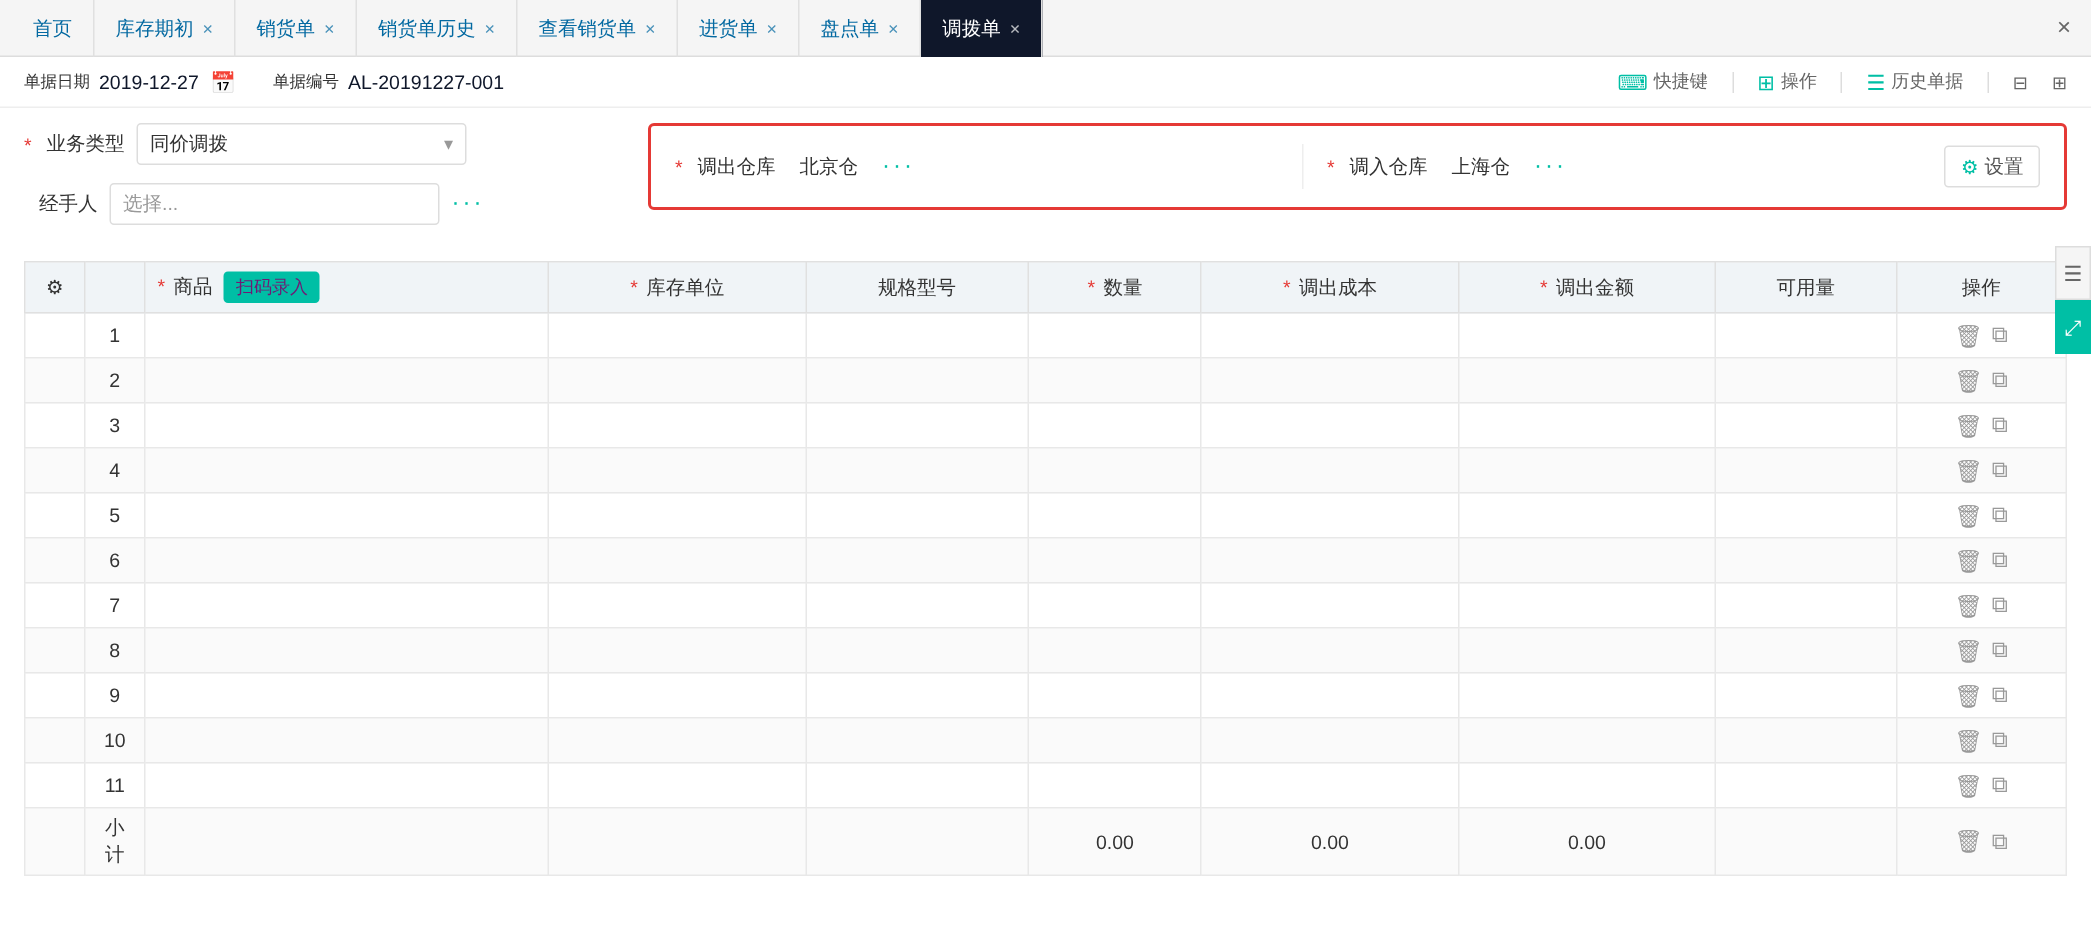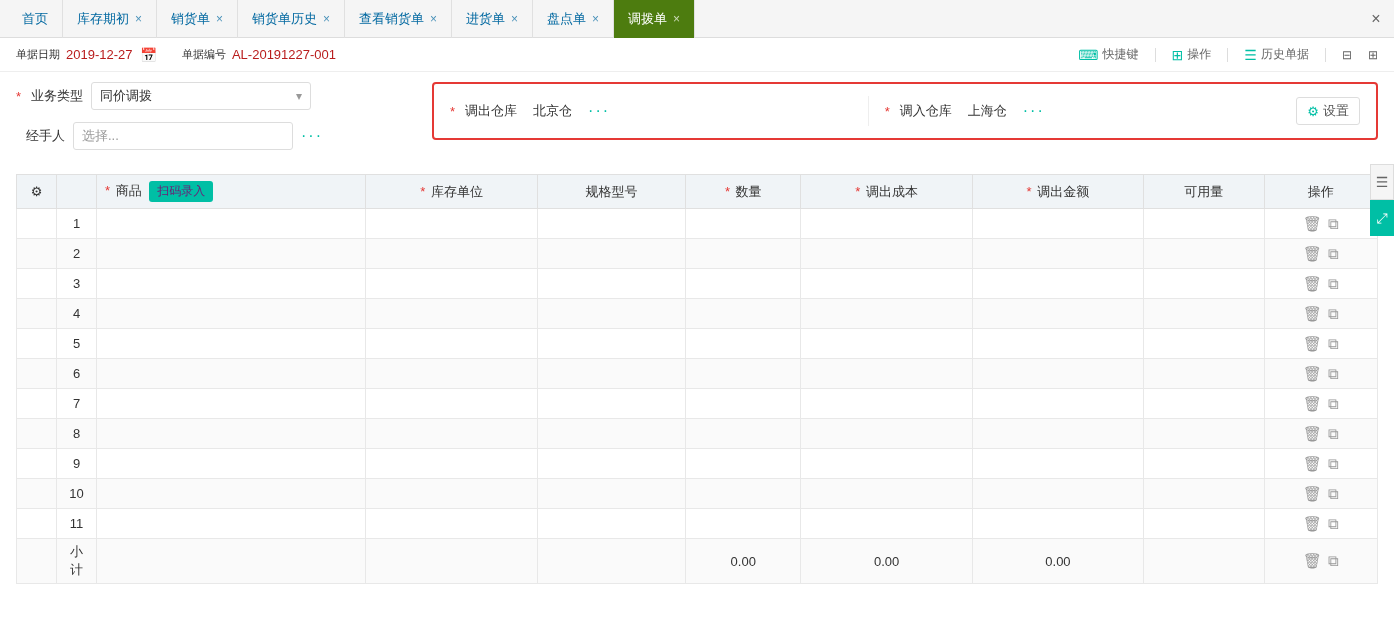--- a/index.html
+++ b/index.html
@@ -9,36 +9,36 @@
     .tab-bar {
       display: flex; align-items: center; background: #f5f5f5; border-bottom: 1px solid #ddd;
       height: 38px; padding: 0 8px; position: relative;
     }
     .tab-item {
       display: flex; align-items: center; padding: 0 14px; height: 38px; cursor: pointer;
       font-size: 13px; color: #0369a1; border-right: 1px solid #e0e0e0; white-space: nowrap;
       position: relative;
     }
     .tab-item.active {
-      background: #4d7c0f; color: #fff; font-weight: 500;
+      background: #0f172a; color: #fff; font-weight: 500;
     }
     .tab-item .close-icon {
       margin-left: 6px; font-size: 12px; cursor: pointer; opacity: 0.7;
     }
     .tab-item.active .close-icon { color: #fff; }
     .tab-close-btn {
       position: absolute; right: 8px; top: 50%; transform: translateY(-50%);
       width: 20px; height: 20px; display: flex; align-items: center; justify-content: center;
       cursor: pointer; font-size: 16px; color: #666;
     }
     .form-field {
       display: flex; align-items: center; gap: 6px;
     }
     .form-label { color: #333; font-size: 11px; }
-    .form-value { color: #b91c1c; font-size: 13px; }
+    .form-value { color: #0f172a; font-size: 13px; }
     .calendar-icon { color: #00bfa5; cursor: pointer; font-size: 14px; margin-left: 2px; }
 
     
     .toolbar-right {
       margin-left: auto; display: flex; align-items: center; gap: 16px;
     }
     .toolbar-btn {
       display: flex; align-items: center; gap: 4px; color: #666; cursor: pointer; font-size: 12px;
     }
     .toolbar-btn .icon { color: #00bfa5; font-size: 14px; }

